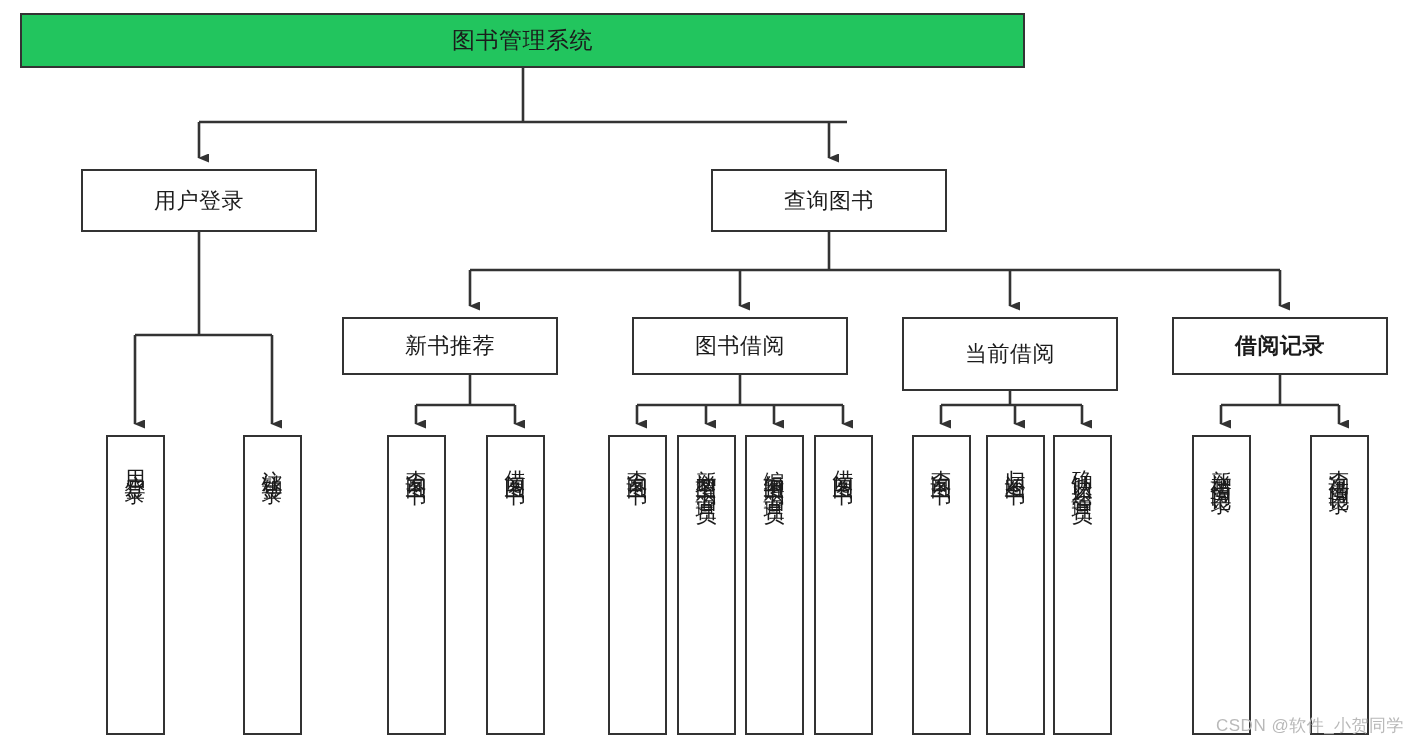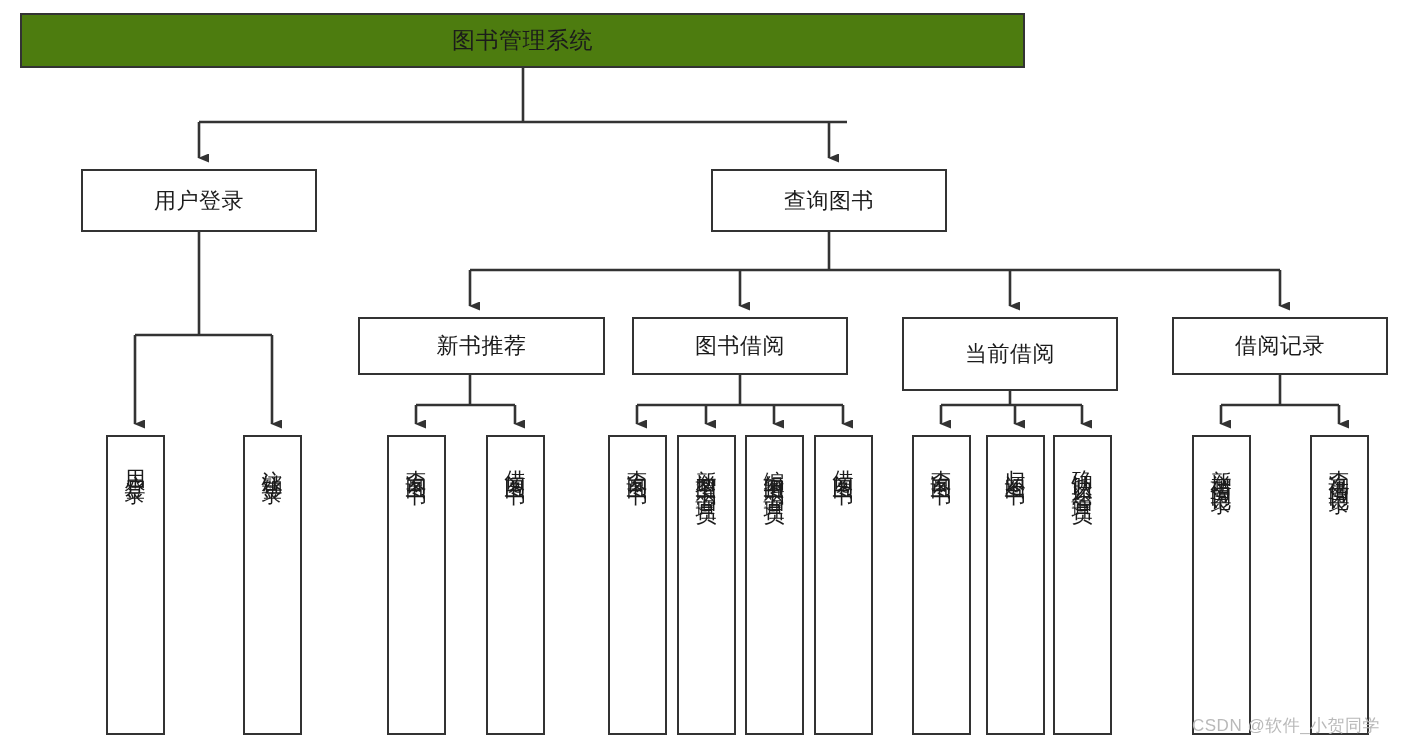--- a/index.html
+++ b/index.html
@@ -117,29 +117,29 @@
       <path d="M 1015 405 L 1015 424" marker-end="url(#arrowhead)"></path>
       <path d="M 1082 405 L 1082 424" marker-end="url(#arrowhead)"></path>
 
       <path d="M 1280 375 L 1280 405"></path>
       <path d="M 1221 405 L 1339 405"></path>
       <path d="M 1221 405 L 1221 424" marker-end="url(#arrowhead)"></path>
       <path d="M 1339 405 L 1339 424" marker-end="url(#arrowhead)"></path>
     </g>
   </svg>
 
-  <div class="node node-h node-root" id="node-root" style="left: 20px; top: 13px; width: 1005px; height: 55px; border-color: rgb(51, 51, 51); background: #4d7c0f; color: rgb(27, 27, 27);">图书管理系统</div>
+  <div class="node node-h node-root" id="node-root" style="left: 20px; top: 13px; width: 1005px; height: 55px; border-color: rgb(51, 51, 51); background: #22c55e; color: rgb(27, 27, 27);">图书管理系统</div>
 
   <div class="node node-h" id="node-l1-0" style="left: 81px; top: 169px; width: 236px; height: 63px; border-color: rgb(51, 51, 51); background: rgb(255, 255, 255); color: rgb(27, 27, 27);">用户登录</div>
   <div class="node node-h" id="node-l1-1" style="left: 711px; top: 169px; width: 236px; height: 63px; border-color: rgb(51, 51, 51); background: rgb(255, 255, 255); color: rgb(27, 27, 27);">查询图书</div>
 
-  <div class="node node-h" id="node-l2-0" style="left: 358px; top: 317px; width: 247px; height: 58px; border-color: rgb(51, 51, 51); background: rgb(255, 255, 255); color: rgb(27, 27, 27);">新书推荐</div>
+  <div class="node node-h" id="node-l2-0" style="left: 342px; top: 317px; width: 216px; height: 58px; border-color: rgb(51, 51, 51); background: rgb(255, 255, 255); color: rgb(27, 27, 27);">新书推荐</div>
   <div class="node node-h" id="node-l2-1" style="left: 632px; top: 317px; width: 216px; height: 58px; border-color: rgb(51, 51, 51); background: rgb(255, 255, 255); color: rgb(27, 27, 27);">图书借阅</div>
   <div class="node node-h" id="node-l2-2" style="left: 902px; top: 317px; width: 216px; height: 74px; border-color: rgb(51, 51, 51); background: rgb(255, 255, 255); color: rgb(27, 27, 27);">当前借阅</div>
-  <div class="node node-h" id="node-l2-3" style="left: 1172px; top: 317px; width: 216px; height: 58px; border-color: rgb(51, 51, 51); background: rgb(255, 255, 255); color: rgb(27, 27, 27);">借阅记录</div>
+  <div class="node node-h" id="node-l2-3" style="left: 1172px; top: 317px; width: 216px; height: 58px; border-color: rgb(51, 51, 51); background: rgb(255, 255, 255); color: rgb(27, 27, 27); font-weight: bold;">借阅记录</div>
 
   <div class="node node-v" style="left: 106px; top: 435px; width: 59px; height: 300px; border-color: rgb(51, 51, 51); background: rgb(255, 255, 255); color: rgb(27, 27, 27);">
     <span class="vlabel">用户登录</span>
   </div>
   <div class="node node-v" style="left: 243px; top: 435px; width: 59px; height: 300px; border-color: rgb(51, 51, 51); background: rgb(255, 255, 255); color: rgb(27, 27, 27);">
     <span class="vlabel">注销登录</span>
   </div>
   <div class="node node-v" style="left: 387px; top: 435px; width: 59px; height: 300px; border-color: rgb(51, 51, 51); background: rgb(255, 255, 255); color: rgb(27, 27, 27);">
     <span class="vlabel">查询图书</span>
   </div>
@@ -167,15 +167,15 @@
   <div class="node node-v" style="left: 1053px; top: 435px; width: 59px; height: 300px; border-color: rgb(51, 51, 51); background: rgb(255, 255, 255); color: rgb(27, 27, 27);">
     <span class="vlabel">确认归还（管理员）</span>
   </div>
   <div class="node node-v" style="left: 1192px; top: 435px; width: 59px; height: 300px; border-color: rgb(51, 51, 51); background: rgb(255, 255, 255); color: rgb(27, 27, 27);">
     <span class="vlabel">新增借阅记录</span>
   </div>
   <div class="node node-v" style="left: 1310px; top: 435px; width: 59px; height: 300px; border-color: rgb(51, 51, 51); background: rgb(255, 255, 255); color: rgb(27, 27, 27);">
     <span class="vlabel">查询借阅记录</span>
   </div>
 
-  <div id="watermark" style="color: rgb(185, 185, 185);">CSDN @软件_小贺同学</div>
+  <div id="watermark" style="color: rgb(185, 185, 185); padding-left: 24px;">CSDN @软件_小贺同学</div>
 
 </div>
 
 </body></html>

